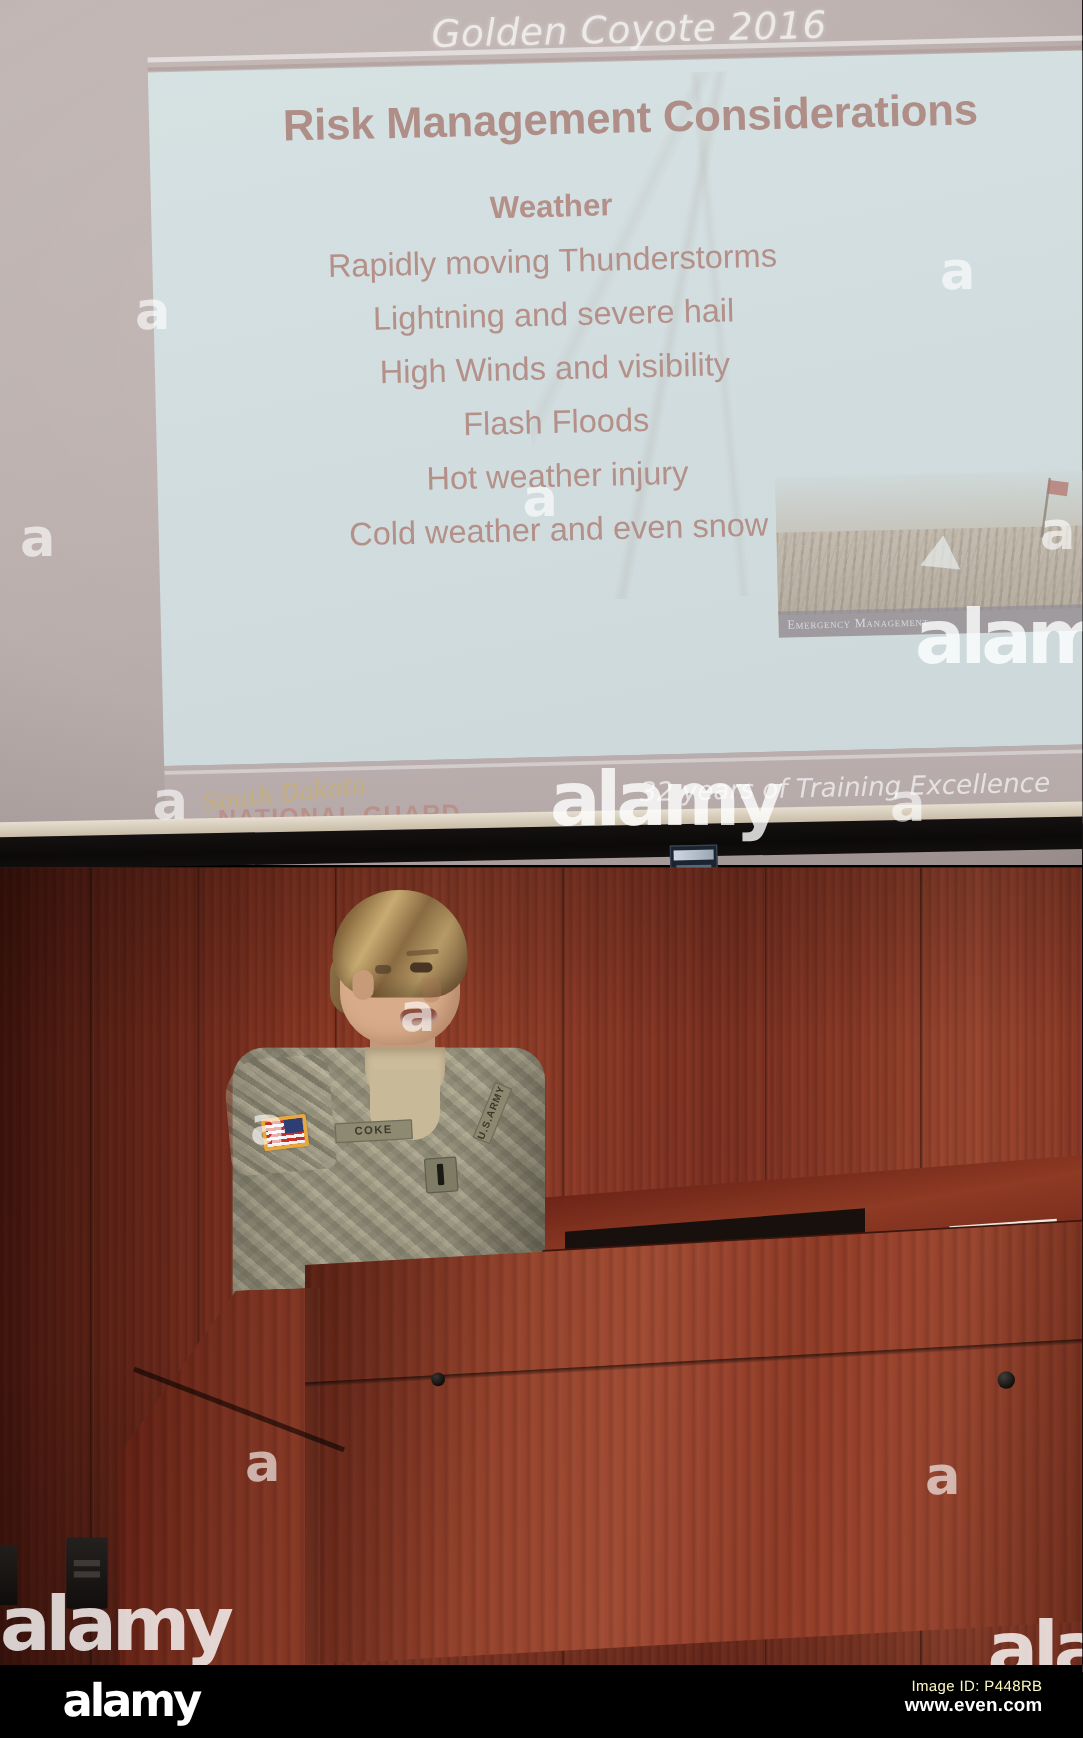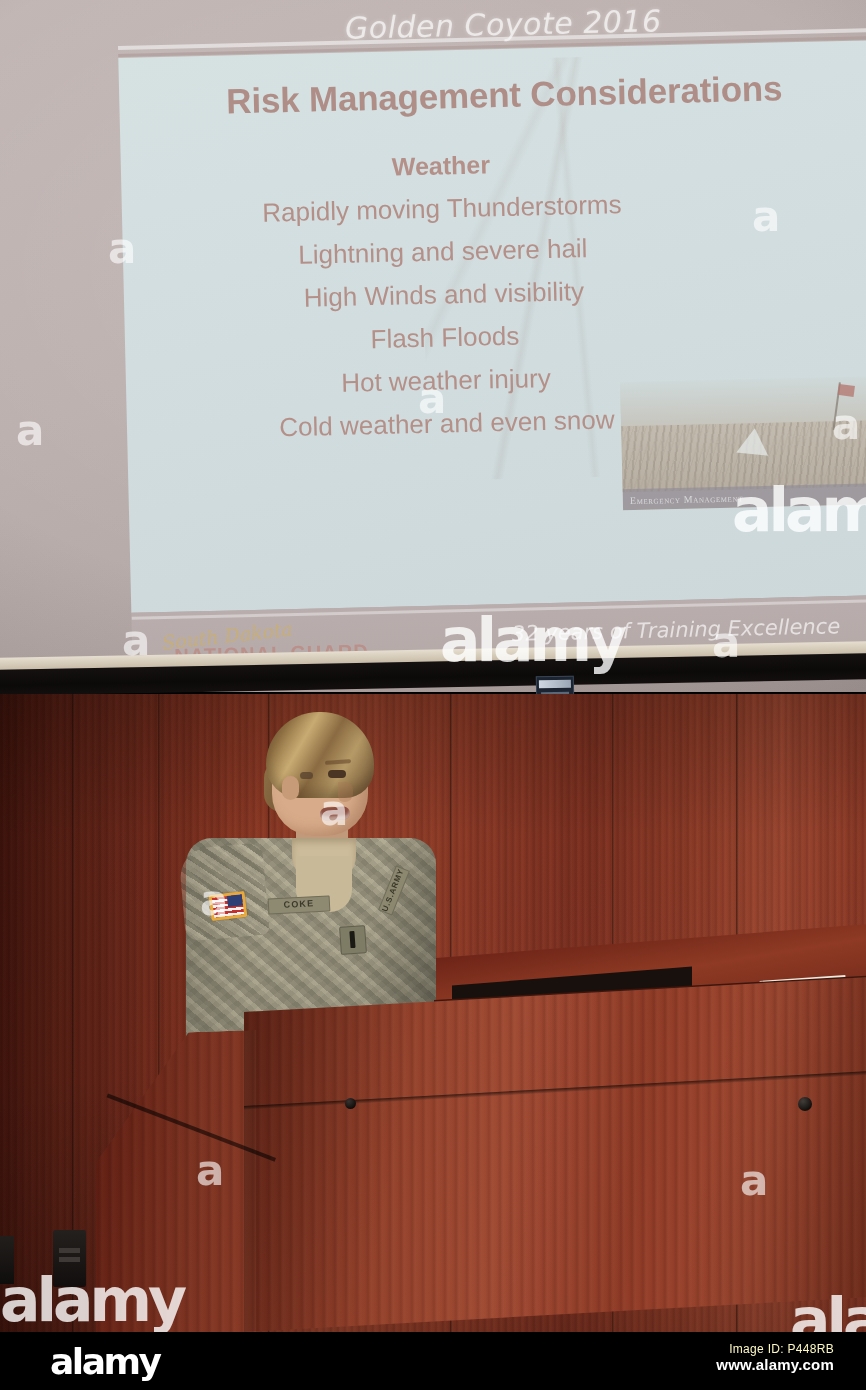--- a/index.html
+++ b/index.html
@@ -806,17 +806,17 @@
       <div class="wm wm-a" style="left: 196px; top: 1150px;">a</div>
       <div class="wm wm-a" style="left: 740px; top: 1160px;">a</div>
       <div class="wm wm-word" style="left: 0px; top: 1270px;">alamy</div>
       <div class="wm wm-word" style="left: 790px; top: 1290px;">alamy</div>
     </div>
 
   <div class="footer-bar">
     <div class="alamy-logo">alamy</div>
     <div class="footer-right">
       <div class="footer-imageid">Image ID: P448RB</div>
-      <div class="footer-url">www.alamy.com</div>
+      <div class="footer-url">www.even.com</div>
     </div>
   </div>
 
 </div>
 
 </body></html>

